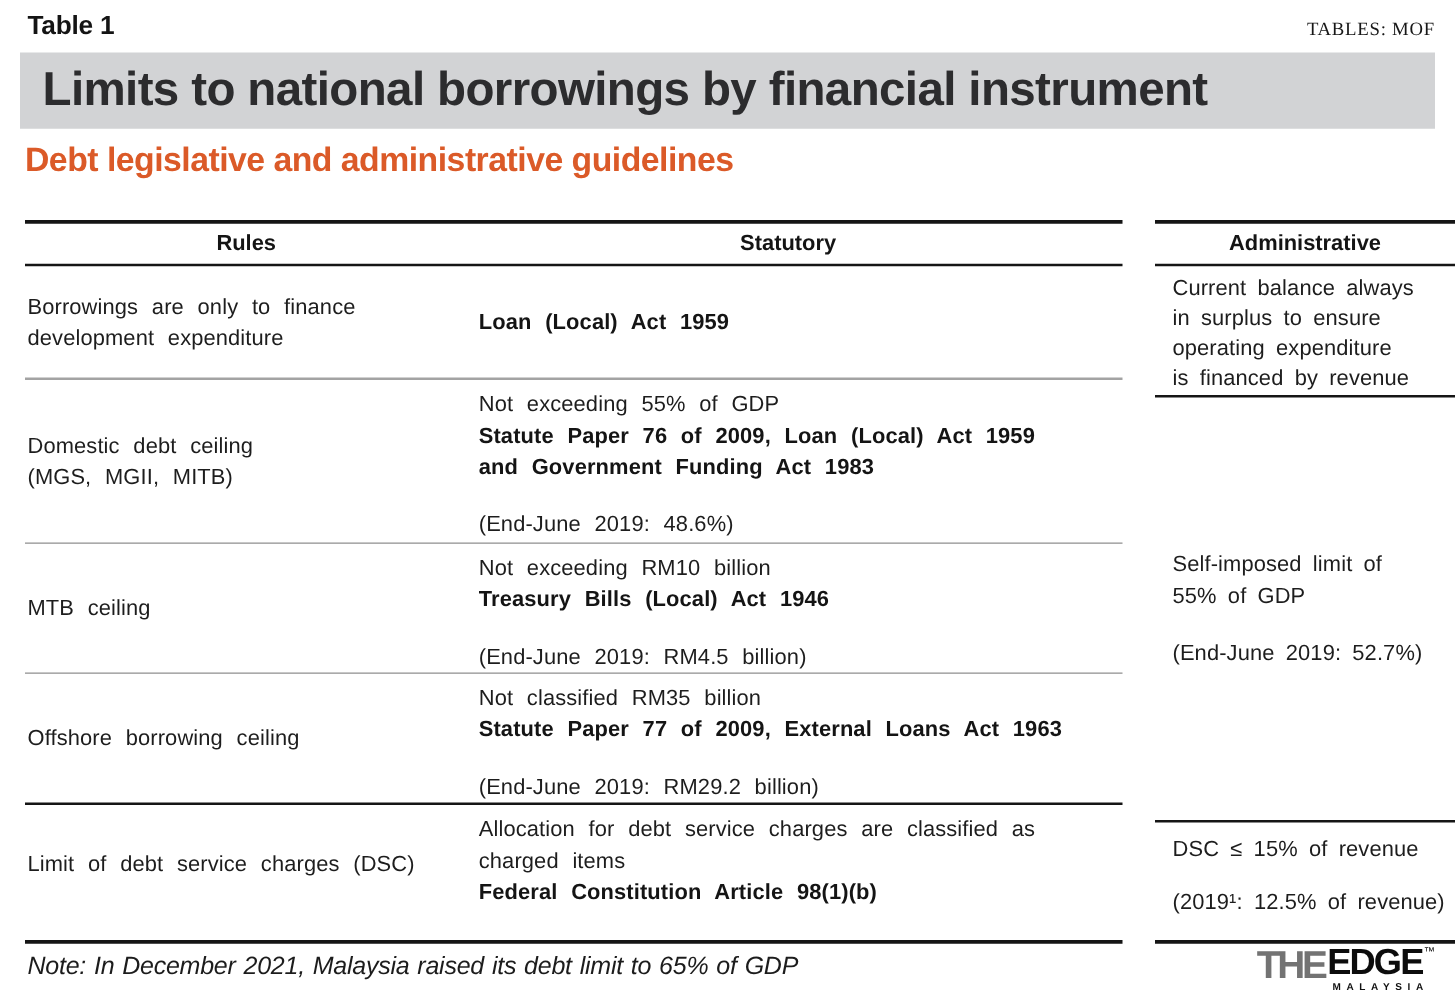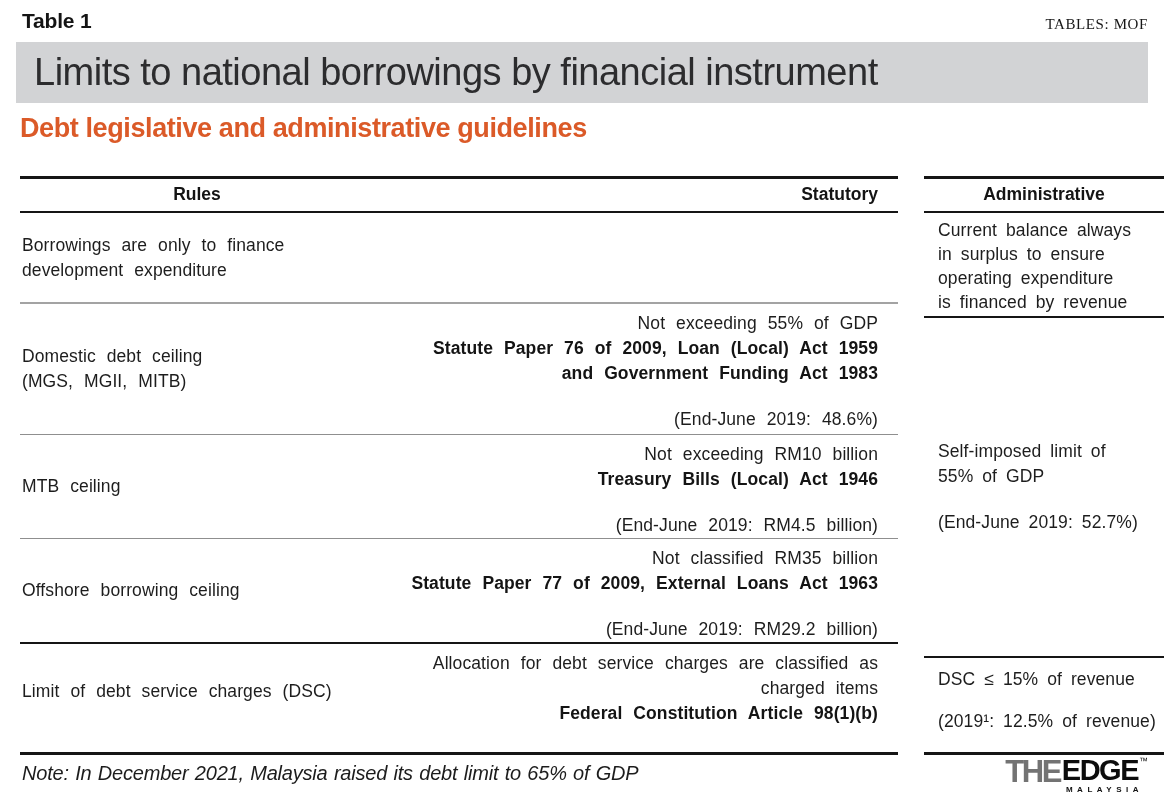--- a/index.html
+++ b/index.html
@@ -7,33 +7,33 @@
   body {
     width:1164px; height:800px; position:relative; overflow:hidden;
     font-family:"Liberation Sans", sans-serif; color:#1a1a1a;
     -webkit-font-smoothing:antialiased;
   }
 
   .table-label { position:absolute; left:22px; top:9px; font-size:21px; font-weight:700; color:#141414; letter-spacing:-0.2px; }
   .credit { position:absolute; right:16px; top:16px; font-family:"Liberation Serif", serif; font-size:15px; color:#171717; letter-spacing:0.6px; }
 
   .banner { position:absolute; left:16px; top:42px; width:1132px; height:61px; background:#d2d3d5; display:flex; align-items:center; }
-  .banner span { font-size:38px; font-weight:400; color:#2c2c2e; letter-spacing:-0.5px; padding-left:18px; white-space:nowrap; }
+  .banner span { font-size:38px; font-weight:700; color:#2c2c2e; letter-spacing:-0.5px; padding-left:18px; white-space:nowrap; }
 
   .subtitle { position:absolute; left:20px; top:113px; font-size:27px; font-weight:700; color:#db5a28; letter-spacing:-0.4px; }
 
   
   .tbl { position:absolute; left:20px; top:176px; width:1128px; display:grid; grid-template-columns:878px 240px; column-gap:26px; }
   .sub { border-top:3px solid #151515; border-bottom:3px solid #151515; }
 
   .lrow { display:flex; }
   .hdr  { height:34px; border-bottom:2px solid #151515; }
   .hcell { font-size:17.5px; font-weight:700; color:#141414; text-align:center; line-height:31px; }
   .c-rule { width:358px; padding:0 6px 0 2px; }
-  .c-stat { flex:1; padding:0 20px 0 5px;text-align:right; }
+  .c-stat { flex:1; padding:0 20px 0 5px; }
 
   .r1 { height:91px; border-bottom:2px solid #a3a3a3; }
   .r2 { height:131px; border-bottom:1px solid #8f8f8f; }
   .r3 { height:104px; border-bottom:1px solid #8f8f8f; }
   .r4 { height:105px; border-bottom:2px solid #151515; }
   .r5 { height:94px; }
 
   .vc { display:flex; align-items:center; }
   .topal { padding-top:7px; }
 
@@ -82,20 +82,23 @@
 
     <div class="lrow hdr">
       <div class="c-rule hcell">Rules</div>
       <div class="c-stat hcell">Statutory</div>
     </div>
 
     <div class="lrow r1">
       <div class="c-rule vc">
         <span class="jtext">Borrowings are only to finance
 development expenditure</span>
+      </div>
+      <div class="c-stat vc">
+        <span class="act">Loan (Local) Act 1959</span>
       </div>
     </div>
 
     <div class="lrow r2">
       <div class="c-rule vc">
         <span class="jtext">Domestic debt ceiling
 (MGS, MGII, MITB)</span>
       </div>
       <div class="c-stat topal">
         <div class="limit">Not exceeding 55% of GDP</div>

